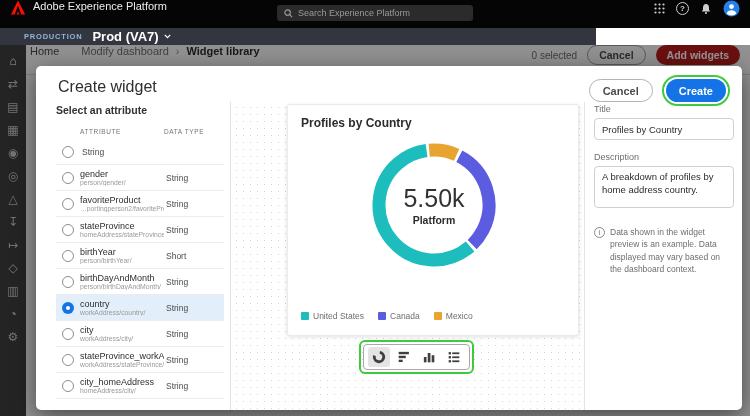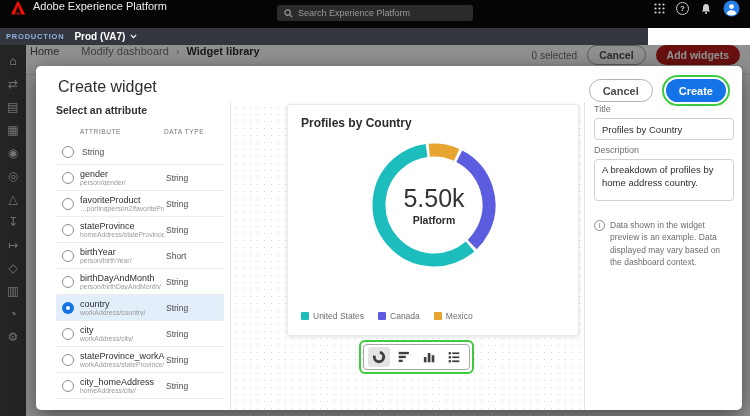--- a/index.html
+++ b/index.html
@@ -9,23 +9,23 @@
   
   .topbar { position:absolute; left:0; top:0; width:750px; height:28px; background:#050505; display:flex; align-items:flex-start; padding:0 10px; z-index:30; }
   .logo { width:16px; height:15px; margin-right:7px; flex:0 0 auto; }
   .app-title { color:#ECECEC; font-size:11px; }
   .searchbox { position:absolute; left:50%; top:5px; transform:translateX(-50%); width:196px; height:16px; background:#2B2B2B; border-radius:3px; display:flex; align-items:center; padding:0 7px; gap:5px; }
   .searchbox span { color:#9A9A9A; font-size:9px; }
   .topbar-right { margin-left:auto; display:flex; align-items:center; gap:11px; }
   .help-badge { width:13px; height:13px; border:1px solid #CFCFCF; border-radius:50%; color:#CFCFCF; font-size:8px; font-weight:bold; display:flex; align-items:center; justify-content:center; }
 
   
-  .envbar { position:absolute; left:0; top:28px; width:648px; height:17px; background:#34363F; display:flex; align-items:center; padding:0 6px; gap:10px; z-index:30;text-align:right; }
+  .envbar { position:absolute; left:0; top:28px; width:596px; height:17px; background:#34363F; display:flex; align-items:center; padding:0 24px; gap:10px; z-index:30;text-align:right; }
   .env-label { color:#8FB5E1; font-size:7.5px; font-weight:bold; letter-spacing:0.8px; }
-  .sandbox { color:#FFFFFF; font-size:10px; font-weight:bold; display:flex; align-items:center; gap:5px; }
+  .sandbox { color:#FFFFFF; font-size:13px; font-weight:bold; display:flex; align-items:center; gap:5px; }
 
   
   .page { position:absolute; left:0; top:45px; width:750px; height:371px; background:#fff; }
   .sidebar { position:absolute; left:0; top:0; width:26px; height:371px; background:#3E3E3E; z-index:1; padding-top:5px; }
   .s-icon { width:26px; height:23px; color:#C9C9C9; font-size:12px; line-height:23px; text-align:center; }
   .s-icon:first-child { color:#FFFFFF; }
   .content { position:absolute; left:26px; top:0; right:0; bottom:0; background:#FAFAFA; z-index:1; }
   .page-header { position:absolute; left:0; top:0; right:0; height:30px; display:flex; align-items:flex-start; padding:0 10px 0 4px; gap:7px; border-bottom:1px solid #DADADA; background:#FAFAFA; }
   .crumb-home { font-size:11px; color:#4B4B4B; }
   .crumb-gap { width:8px; }
@@ -83,21 +83,21 @@
   .toolbar-ring { position:absolute; left:128px; top:238px; border:2px solid #3DCB3D; border-radius:6px; padding:2px; background:transparent; }
   .chart-toolbar { display:flex; align-items:center; gap:3px; background:#fff; border:1px solid #A8A8A8; border-radius:4px; padding:2px 4px; }
   .ct-btn { width:22px; height:20px; display:flex; align-items:center; justify-content:center; border:none; background:transparent; border-radius:3px; }
   .ct-btn.active { background:#E4E4E4; }
 
   
   .settings-panel { position:absolute; left:558px; top:38px; width:140px; bottom:10px; }
   .field-label { font-size:9px; color:#6E6E6E; margin-bottom:4px; }
   .text-input { width:140px; height:22px; border:1px solid #D0D0D0; border-radius:4px; font-size:9.5px; color:#2C2C2C; padding:0 7px; font-family:inherit; background:#fff; }
   .text-area { width:140px; height:42px; border:1px solid #D0D0D0; border-radius:4px; font-size:9.5px; line-height:1.35; color:#2C2C2C; padding:4px 7px; font-family:inherit; resize:none; background:#fff; }
-  .desc-block { margin-top:5px; }
+  .desc-block { margin-top:12px; }
   .info-block { margin-top:14px; display:flex; gap:5px; }
   .info-i { flex:0 0 auto; width:11px; height:11px; border:1px solid #8A8A8A; border-radius:50%; color:#6E6E6E; font-size:7px; display:flex; align-items:center; justify-content:center; margin-top:1px; }
   .info-text { font-size:8.5px; color:#6E6E6E; line-height:1.45; }
 </style>
 </head>
 <body>
 
 <div class="screen">
 
   <div class="topbar">

